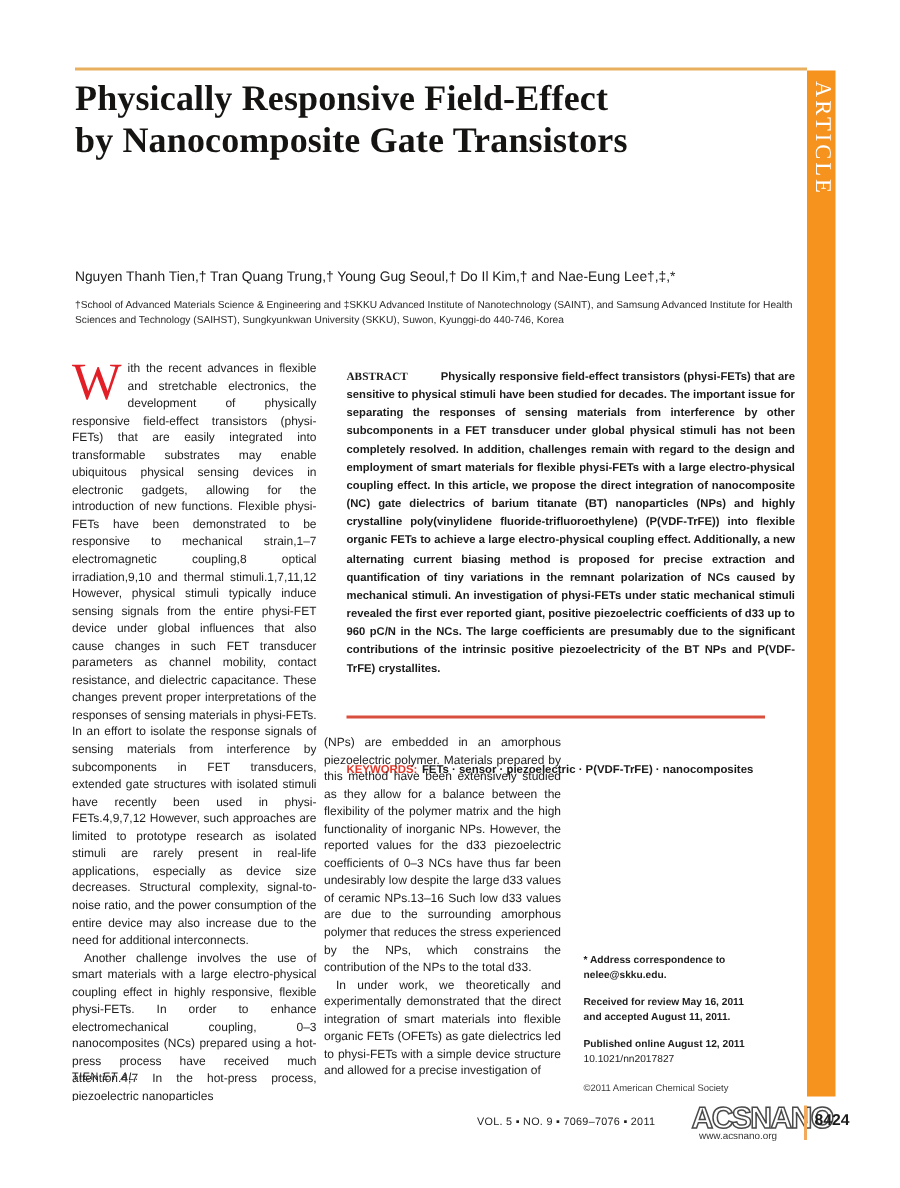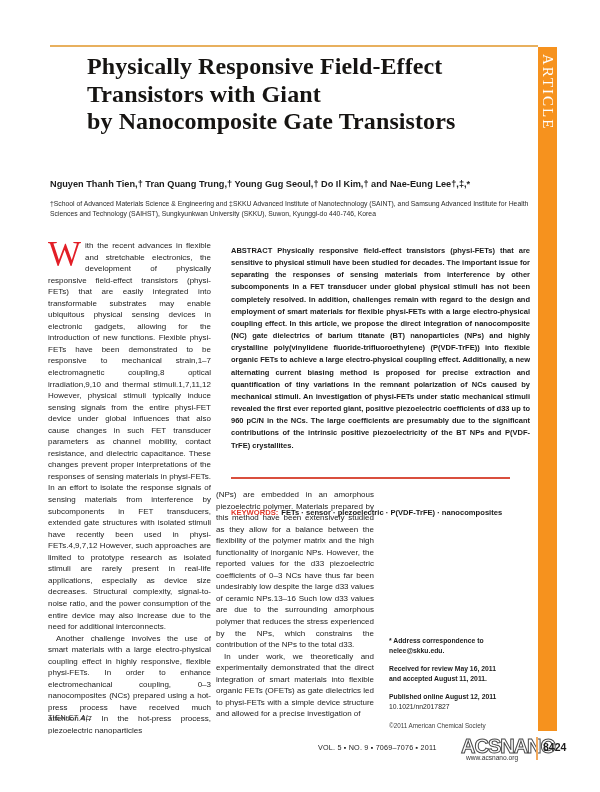--- a/index.html
+++ b/index.html
@@ -9,32 +9,32 @@
   }
   .top-rule{position:absolute;left:50px;top:45px;width:488px;height:2px;background:#E8B05E;}
   .article-tab{position:absolute;left:538px;top:47px;width:19px;height:684px;background:#F6921E;}
   .article-tab-text{
     position:absolute;top:7px;left:1px;writing-mode:vertical-rl;
     font-family:"Liberation Serif",serif;font-size:15px;letter-spacing:2px;
     color:#ffffff;font-weight:400;
   }
   .title{position:absolute;left:50px;top:53px;margin:0;font-family:"Liberation Serif",serif;
     font-weight:700;font-size:24px;line-height:27.5px;color:#161412;letter-spacing:0.1px;}
-  .title-line{display:block;margin-left:37px;}
-  .authors{position:absolute;left:50px;top:179px;font-size:9.2px;font-weight:700;color:#1c1c1c;}
+  .title-line{display:block;}
+  .authors{position:absolute;left:50px;top:179px;font-size:9.2px;font-weight:400;color:#1c1c1c;}
   .affiliation{position:absolute;left:50px;top:199px;width:488px;font-size:6.8px;line-height:9.5px;color:#2a2a2a;}
   .col1{position:absolute;left:48px;top:240px;width:163px;height:494px;overflow:hidden;
     font-size:8px;line-height:11.55px;text-align:justify;}
   .col1 p,.col2 p{margin:0;}
   .indent{text-indent:8px;}
   .dropcap{float:left;font-family:"Liberation Serif",serif;font-size:35px;line-height:28px;
     color:#E21E26;margin:1px 4px 0 0;}
   .abstract{position:absolute;left:231px;top:245px;width:299px;height:216px;overflow:hidden;
     font-size:7.5px;line-height:12.15px;font-weight:700;text-align:justify;color:#1a1a1a;}
-  .abstract-label{margin-right:5px;}
+  .abstract-label{margin-right:22px;font-family:Liberation Serif, serif;}
   .keywords{position:absolute;left:231px;top:463px;width:300px;font-size:7.6px;font-weight:700;margin-top:45px;}
   .kw-label{color:#E0392B;margin-right:3px;}
   .kw-text{color:#1a1a1a;}
   .kw-rule{position:absolute;left:231px;top:477px;width:279px;height:1.5px;background:#D94F3D;}
   .col2{position:absolute;left:216px;top:489px;width:158px;height:240px;overflow:hidden;
     font-size:8px;line-height:11.55px;text-align:justify;}
   .notes{position:absolute;left:389px;top:636px;width:138px;font-size:6.8px;line-height:9.6px;color:#1c1c1c;}
   .note-block{margin-bottom:9px;}
   .bold{font-weight:700;}
   .copyright{margin-top:7px;font-size:6.3px;color:#3d3d3d;}
@@ -54,21 +54,20 @@
 <div class="page">
 
   <div class="top-rule"></div>
 
   <div class="article-tab">
     <span class="article-tab-text">ARTICLE</span>
   </div>
 
   <h1 class="title">
     <span class="title-line">Physically Responsive Field-Effect</span>
-    <span class="title-line">Transistors with Giant</span>
     <span class="title-line">by Nanocomposite Gate Transistors</span>
   </h1>
 
   <div class="authors">Nguyen Thanh Tien,† Tran Quang Trung,† Young Gug Seoul,† Do Il Kim,† and Nae-Eung Lee†,‡,*</div>
 
   <div class="affiliation">†School of Advanced Materials Science &amp; Engineering and ‡SKKU Advanced Institute of Nanotechnology (SAINT), and Samsung Advanced Institute for Health Sciences and Technology (SAIHST), Sungkyunkwan University (SKKU), Suwon, Kyunggi-do 440-746, Korea</div>
 
   <div class="col1">
     <p><span class="dropcap">W</span><span>ith the recent advances in flexible and stretchable electronics, the development of physically responsive field-effect transistors (physi-FETs) that are easily integrated into transformable substrates may enable ubiquitous physical sensing devices in electronic gadgets, allowing for the introduction of new functions. Flexible physi-FETs have been demonstrated to be responsive to mechanical strain,1–7 electromagnetic coupling,8 optical irradiation,9,10 and thermal stimuli.1,7,11,12 However, physical stimuli typically induce sensing signals from the entire physi-FET device under global influences that also cause changes in such FET transducer parameters as channel mobility, contact resistance, and dielectric capacitance. These changes prevent proper interpretations of the responses of sensing materials in physi-FETs. In an effort to isolate the response signals of sensing materials from interference by subcomponents in FET transducers, extended gate structures with isolated stimuli have recently been used in physi-FETs.4,9,7,12 However, such approaches are limited to prototype research as isolated stimuli are rarely present in real-life applications, especially as device size decreases. Structural complexity, signal-to-noise ratio, and the power consumption of the entire device may also increase due to the need for additional interconnects.</span></p>
     <p class="indent">Another challenge involves the use of smart materials with a large electro-physical coupling effect in highly responsive, flexible physi-FETs. In order to enhance electromechanical coupling, 0–3 nanocomposites (NCs) prepared using a hot-press process have received much attention.4,7 In the hot-press process, piezoelectric nanoparticles</p>

